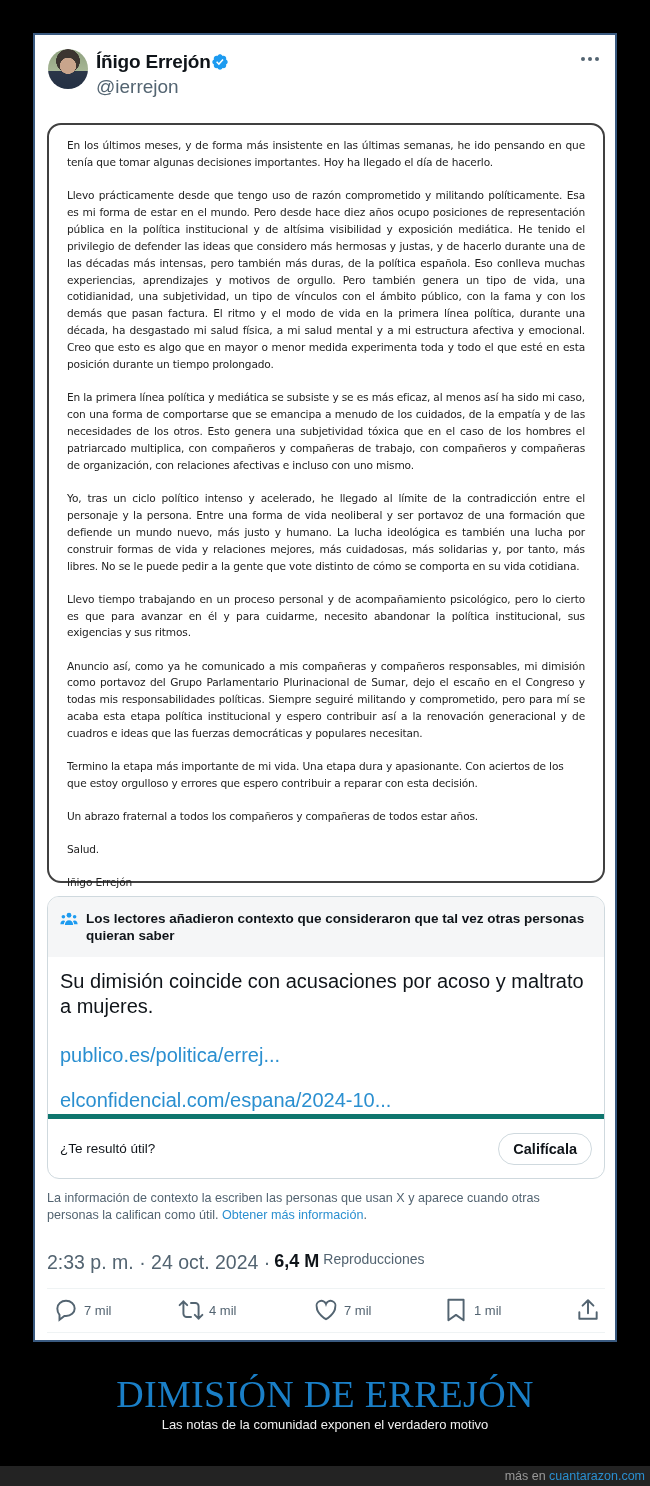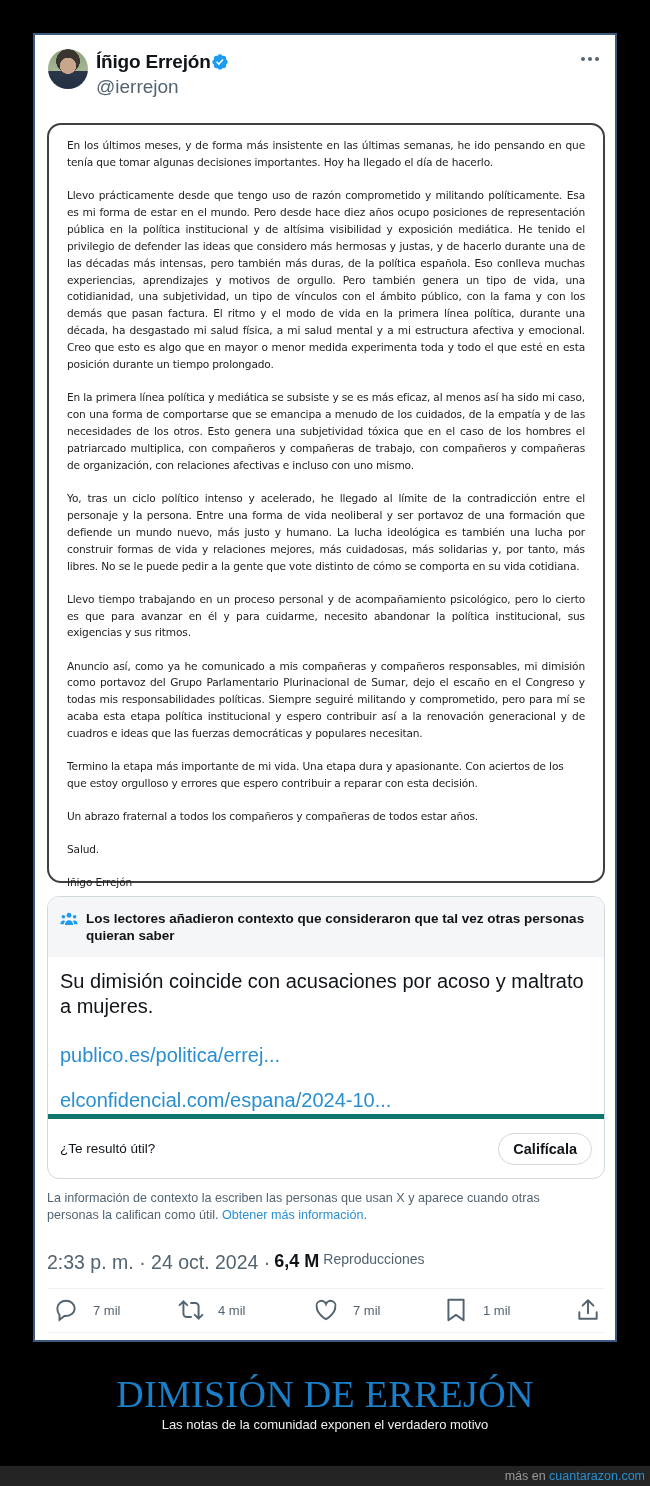--- a/index.html
+++ b/index.html
@@ -68,21 +68,21 @@
   .disclaimer a { color: #2a8fd0; text-decoration: none; }
 
   .meta { position: absolute; left: 12px; top: 1216px; display: flex; align-items: flex-start; gap: 4px; }
   .meta .time { font-size: 19.5px; color: #536471; }
   .meta .views-num { font-size: 18px; font-weight: bold; color: #0f1419; }
   .meta .views-lbl { font-size: 14px; color: #536471; }
 
   .divider { position: absolute; left: 12px; width: 558px; height: 1px; background: #eff3f4; }
 
   .actions { position: absolute; left: 18px; top: 1262px; width: 548px; height: 28px; }
-  .action { position: absolute; top: 0; display: flex; align-items: center; gap: 14px; cursor: pointer; }
+  .action { position: absolute; top: 0; display: flex; align-items: center; gap: 5px; cursor: pointer; }
   .action svg { width: 26px; height: 26px; }
   .action span { font-size: 13px; color: #536471; }
 
   
   .caption-title {
     position: absolute; left: 0; width: 650px; top: 1372px; text-align: center;
     font-family: "Liberation Serif", serif; font-size: 38px; color: #1a7fc7; letter-spacing: 0.3px;
   }
   .caption-sub {
     position: absolute; left: 0; width: 650px; top: 1417px; text-align: center;

